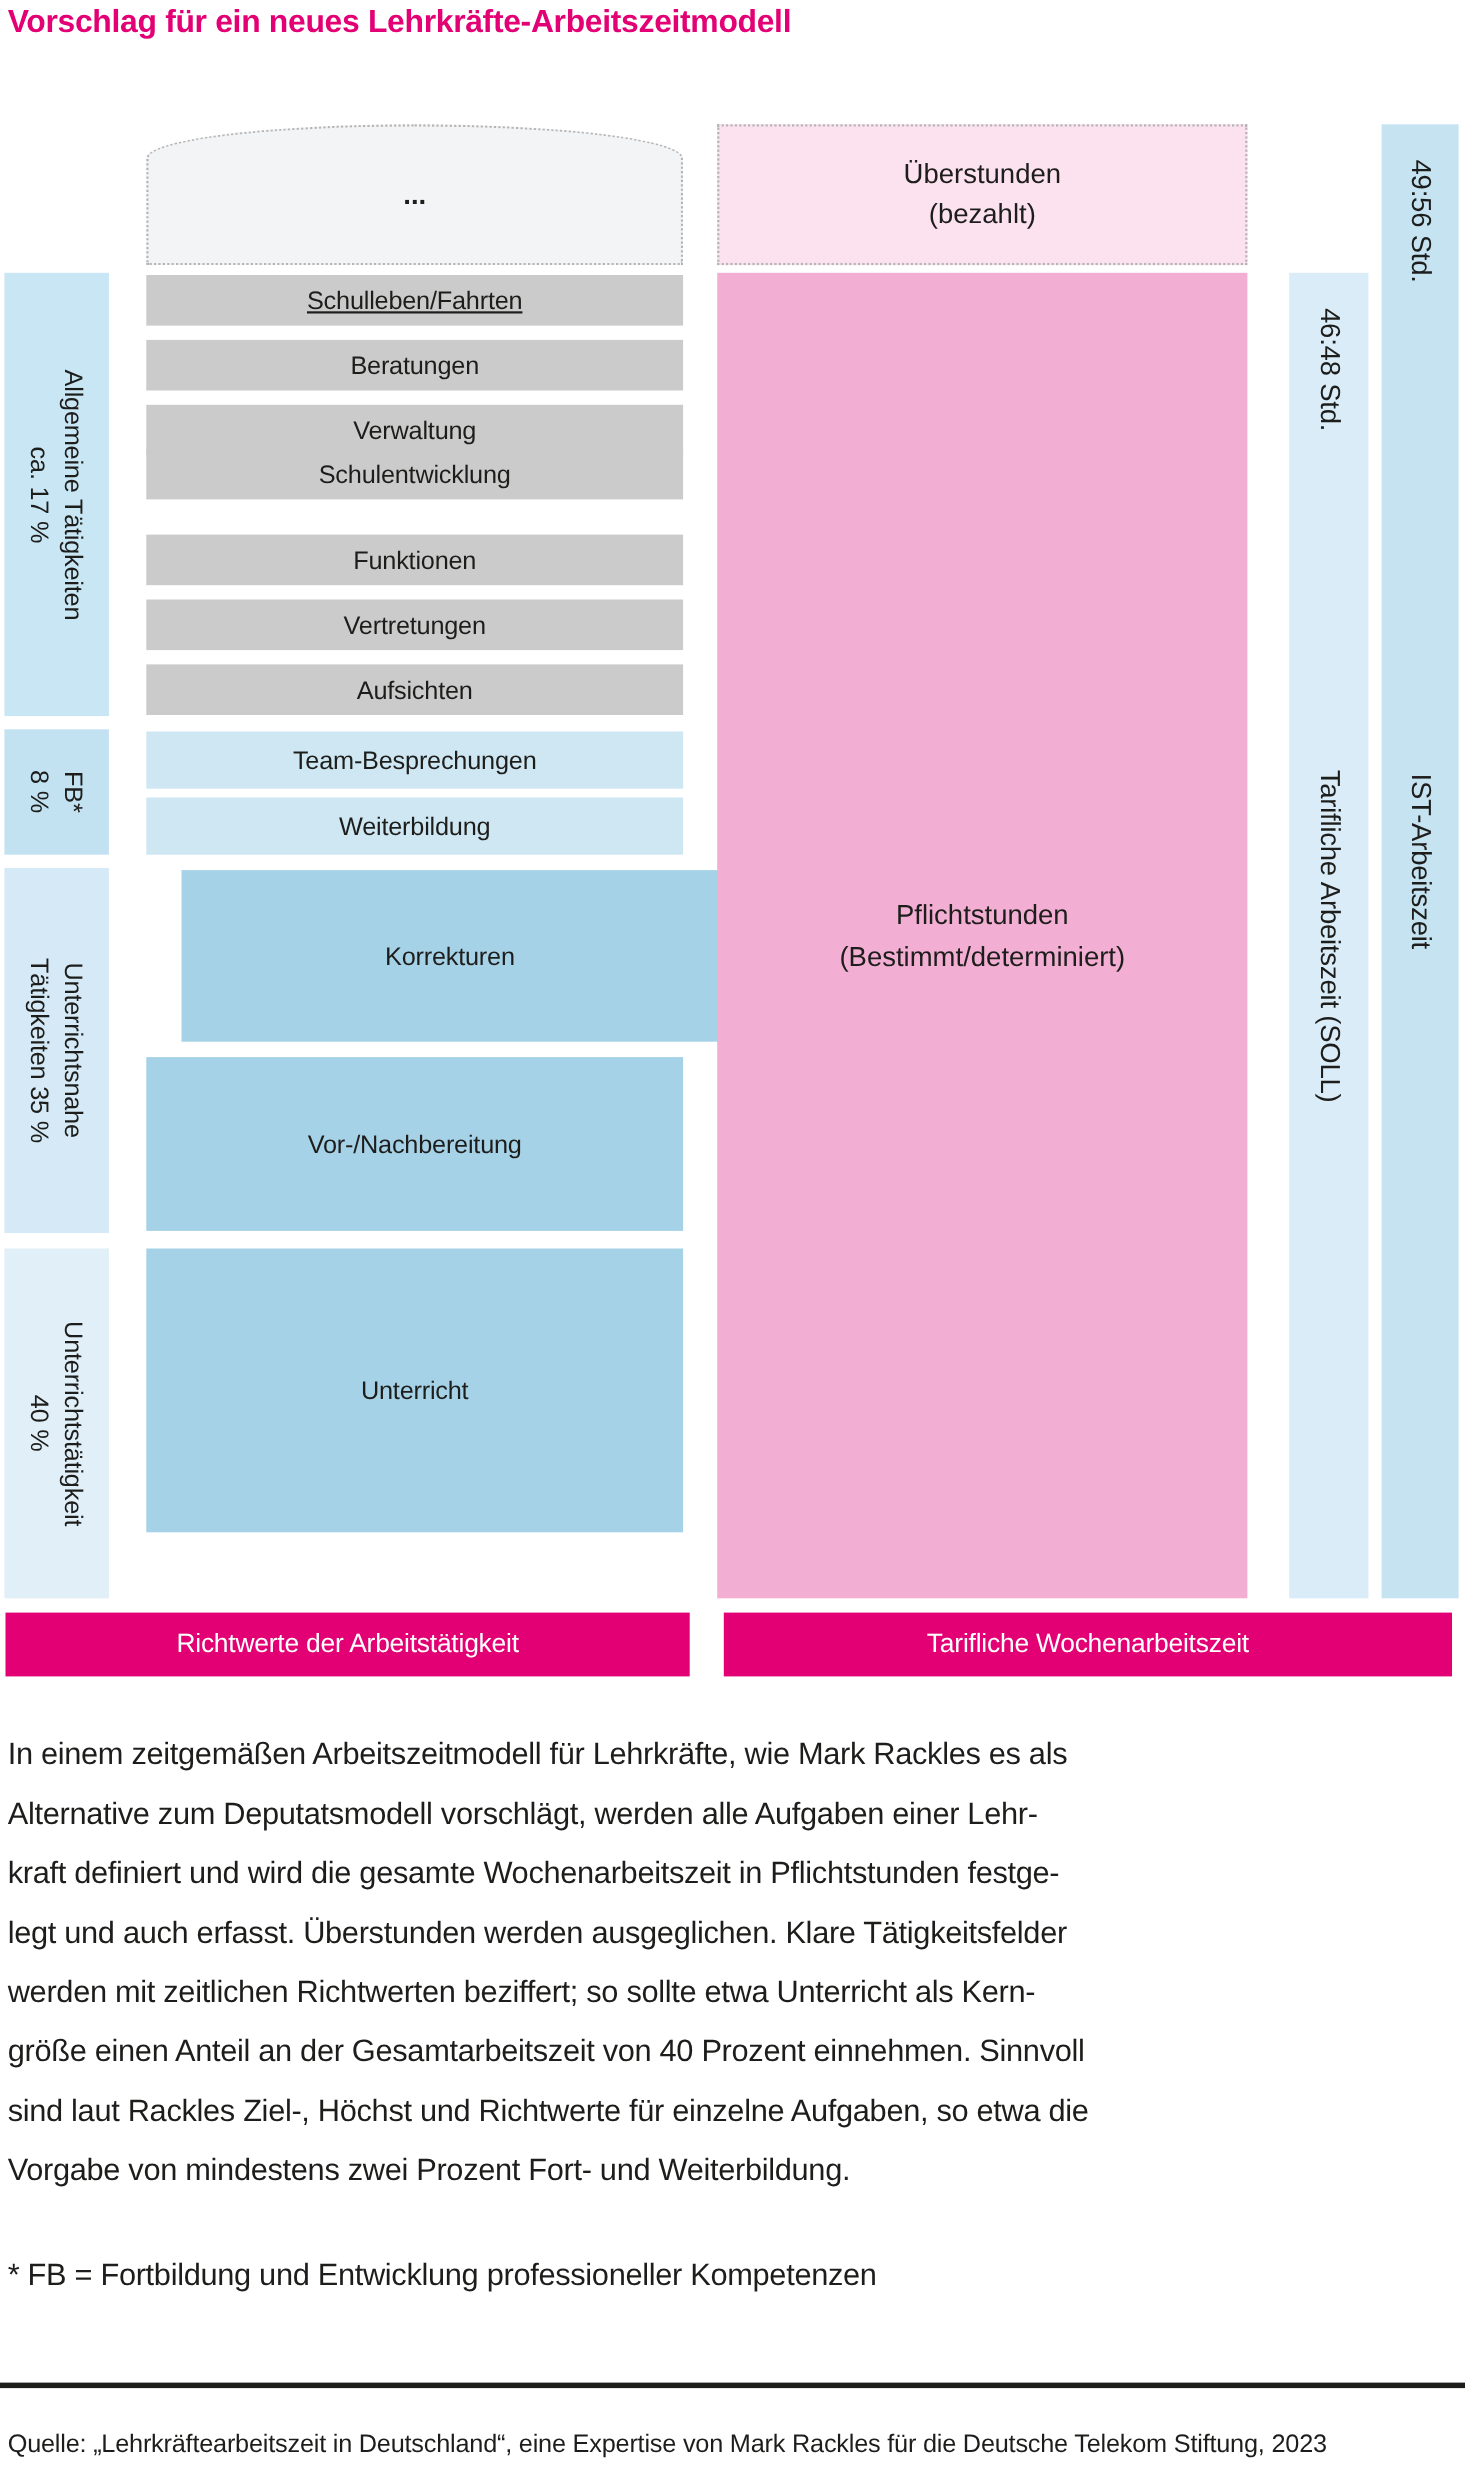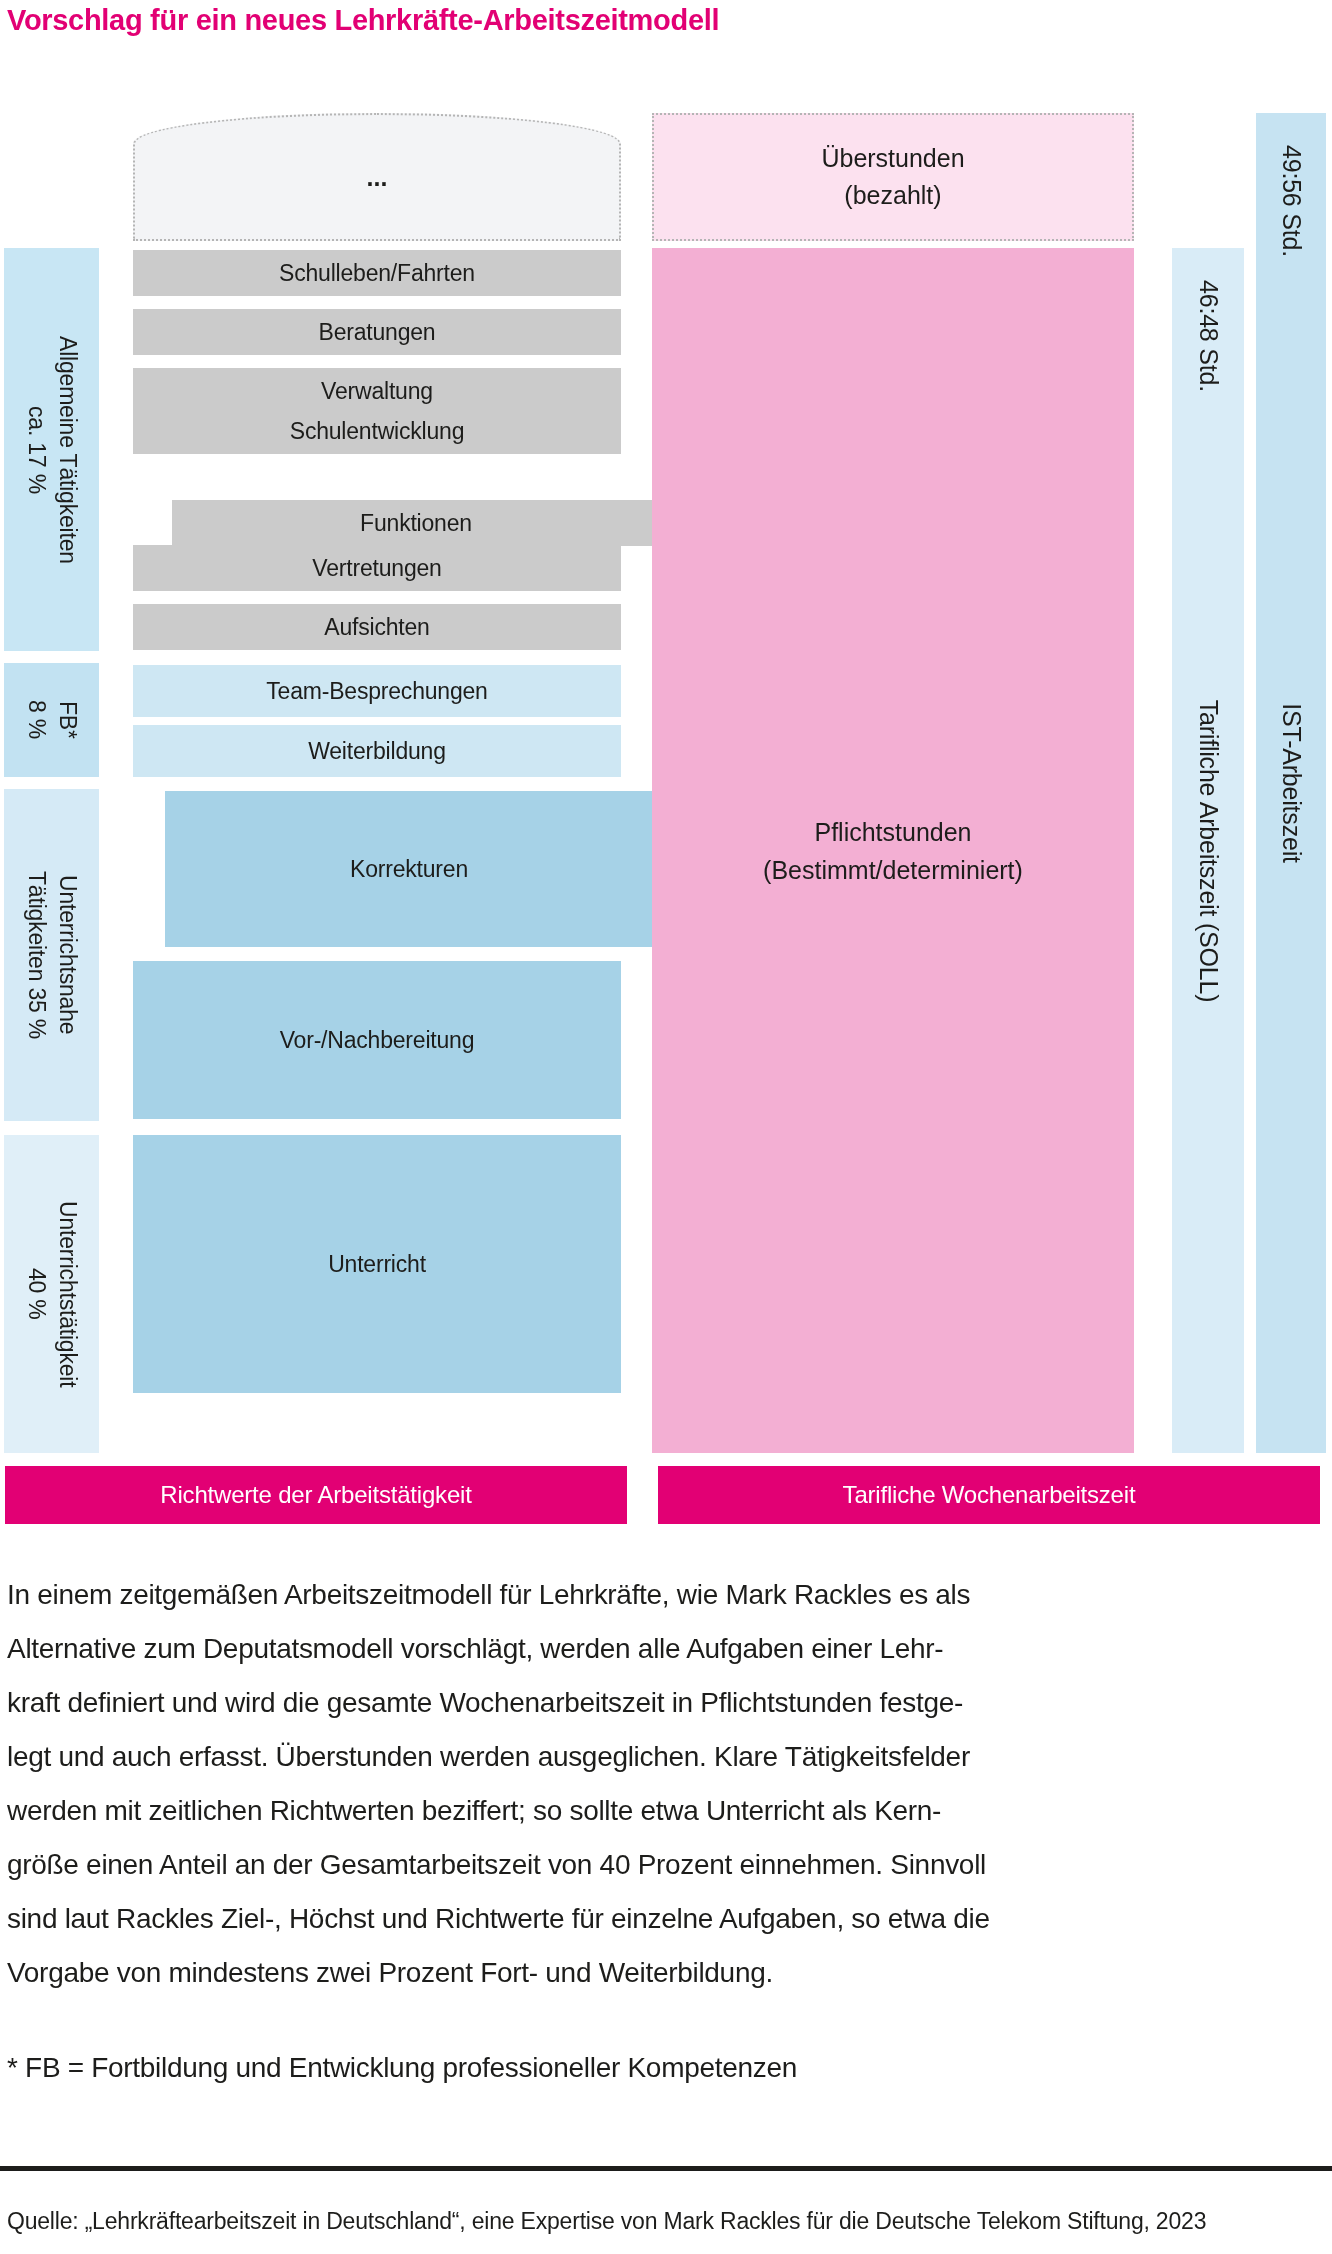--- a/index.html
+++ b/index.html
@@ -70,25 +70,25 @@
   </div>
   <div class="vcol" style="left:4px;top:789px;width:95px;height:332px;background:var(--label_blue_3,#d5eaf6);">
     <span class="vtext">Unterrichtsnahe
 Tätigkeiten 35 %</span>
   </div>
   <div class="vcol" style="left:4px;top:1135px;width:95px;height:318px;background:var(--label_blue_4,#e0eff8);">
     <span class="vtext">Unterrichtstätigkeit
 40 %</span>
   </div>
 
-  <div class="bar gray" style="top:250px;">Schulleben/Fahrten</div>
+  <div class="bar gray" style="top:250px;text-decoration:underline;">Schulleben/Fahrten</div>
   <div class="bar gray" style="top:309px;">Beratungen</div>
   <div class="bar gray" style="top:368px;">Verwaltung</div>
   <div class="bar gray" style="top:408px;">Schulentwicklung</div>
-  <div class="bar gray" style="top:500px;margin-left:39px;">Funktionen</div>
+  <div class="bar gray" style="top:486px;">Funktionen</div>
   <div class="bar gray" style="top:545px;">Vertretungen</div>
   <div class="bar gray" style="top:604px;">Aufsichten</div>
 
   <div class="bar lblue" style="top:665px;height:52px;">Team-Besprechungen</div>
   <div class="bar lblue" style="top:725px;height:52px;">Weiterbildung</div>
 
   <div class="bar mblue" style="top:791px;height:156px;margin-left:32px;">Korrekturen</div>
   <div class="bar mblue" style="top:961px;height:158px;">Vor-/Nachbereitung</div>
 
   <div class="bar mblue" style="top:1135px;height:258px;">Unterricht</div>

